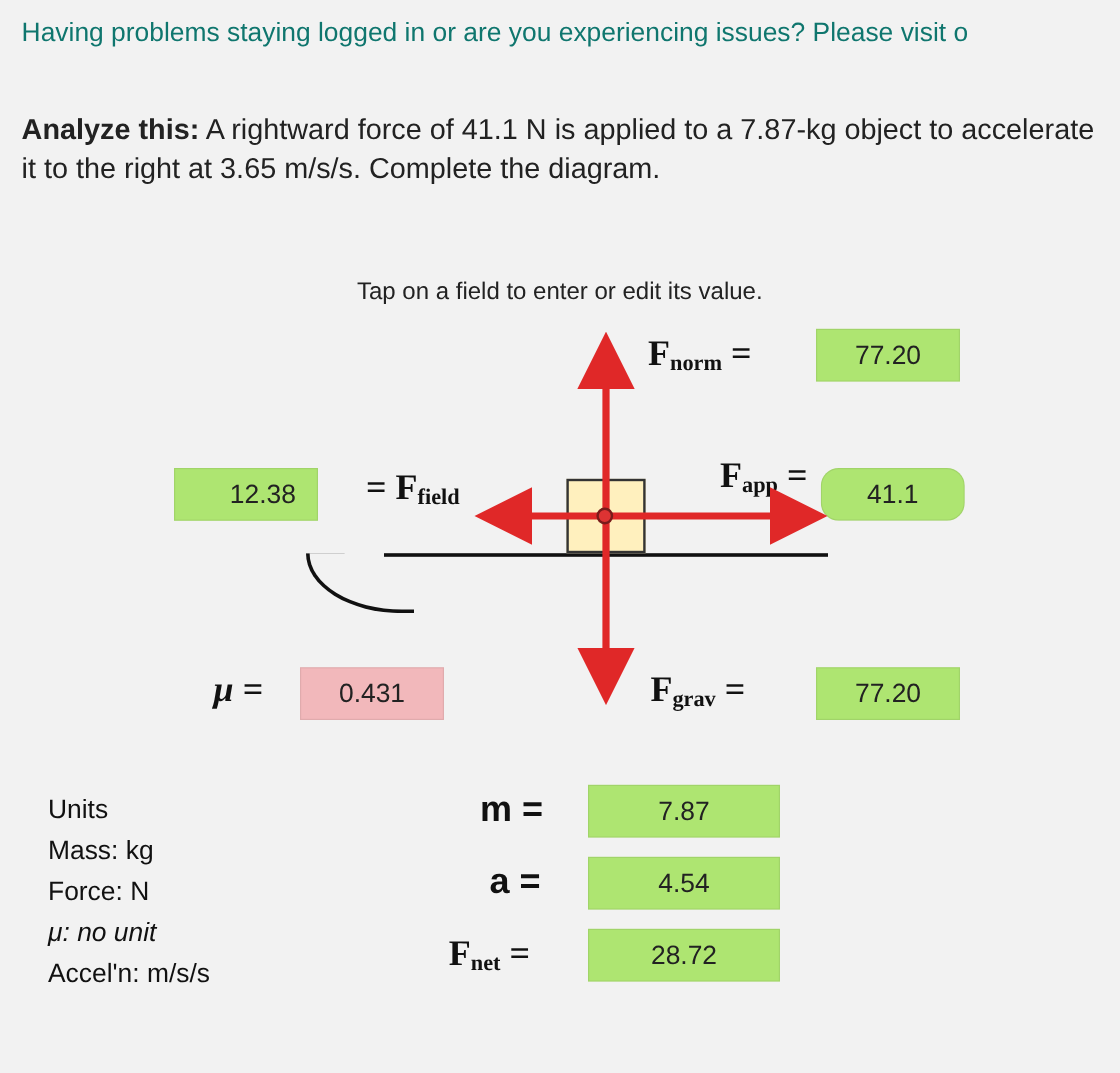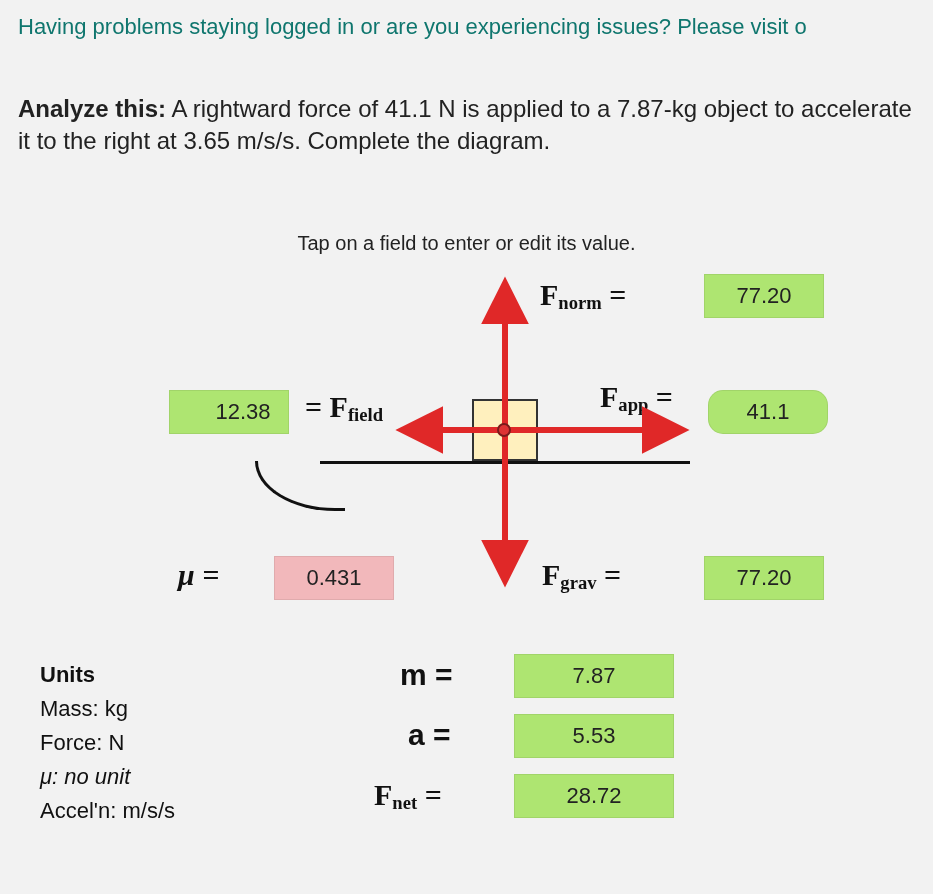--- a/index.html
+++ b/index.html
@@ -53,30 +53,29 @@
     .field {
       display: inline-block;
       min-width: 120px;
       padding: 8px 16px;
       text-align: center;
       font-size: 22px;
       font-family: Arial, sans-serif;
       font-weight: normal;
       border: 1px solid rgba(0,0,0,0.07);
       color: #222;
-      margin-left: 24px;
     }
     .ok { background: #aee571; }      
     .bad { background: #f2b8bb; }     
     .units-box {
       font-size: 22px;
       line-height: 1.55;
       color: #111;
     }
-    .units-box .h { font-weight: bold; }
+    .units-box .h { font-weight: normal; }
     
     .block {
       width: 66px; height: 62px;
       background: #fff0be;
       border: 2px solid #333;
     }
     .dot {
       width: 14px; height: 14px;
       background: #d33;
       border: 2px solid #7a1b1b;
@@ -142,21 +141,21 @@
     <line x1="190" y1="162" x2="95" y2="162" stroke="#e02828" stroke-width="6" marker-end="url(#ah)"></line>
 
     <line x1="200" y1="162" x2="370" y2="162" stroke="#e02828" stroke-width="6" marker-end="url(#ah)"></line>
   </svg>
   <div class="abs dot" style="left:497px; top:155px;"></div>
 
   <span class="abs lbl" style="left:400px; top:390px; font-family:Arial, sans-serif;">m =</span>
   <span class="abs field ok" style="left:490px; top:386px; min-width:160px;">7.87</span>
 
   <span class="abs lbl" style="left:408px; top:450px; font-family:Arial, sans-serif;">a =</span>
-  <span class="abs field ok" style="left:490px; top:446px; min-width:160px;">5.53</span>
+  <span class="abs field ok" style="left:490px; top:446px; min-width:160px;">4.54</span>
 
   <span class="abs lbl" style="left:374px; top:510px;">F<sub>net</sub> =</span>
   <span class="abs field ok" style="left:490px; top:506px; min-width:160px;">28.72</span>
 
   <div class="abs units-box" style="left:40px; top:390px;">
     <div class="h">Units</div>
     <div>Mass: kg</div>
     <div>Force: N</div>
     <div><i>μ: no unit</i></div>
     <div>Accel'n: m/s/s</div>

